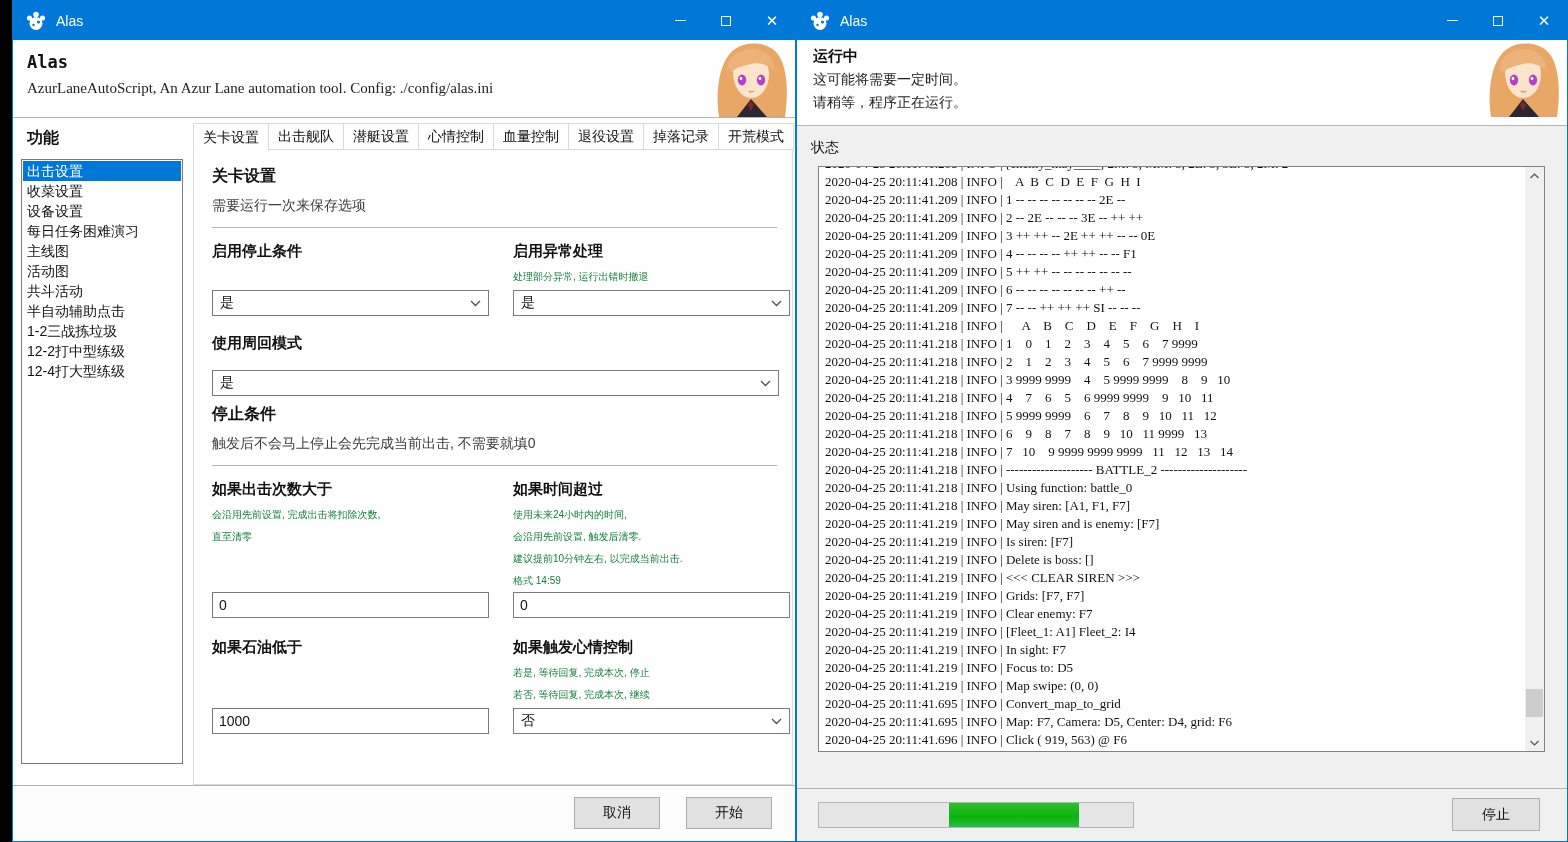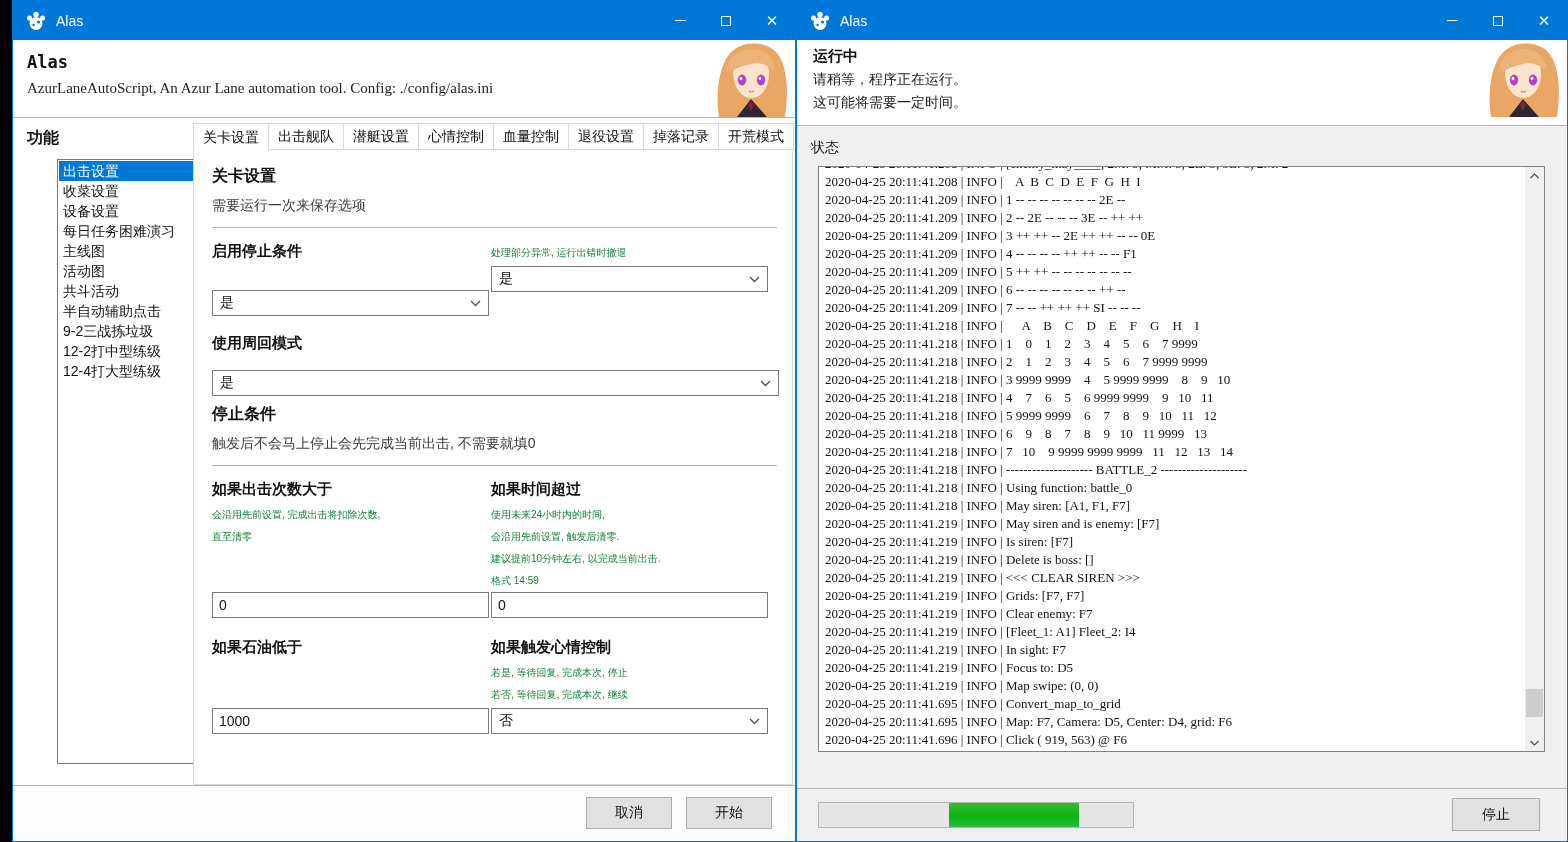--- a/index.html
+++ b/index.html
@@ -23,47 +23,47 @@
   .app-title { font-family:"DejaVu Sans Mono",monospace; font-weight:bold; font-size:17px; color:#111; }
   .app-subtitle { font-size:15px; color:#222; margin-top:8px;font-family:Liberation Serif, serif; }
   .run-title { font-size:15px; font-weight:bold; color:#111; }
   .run-line { font-size:14px; color:#222; margin-top:5px; }
   .avatar { position:absolute; top:2px; right:6px; width:76px; height:75px; }
 
   
   .lw-body { flex:1 1 auto; display:flex; min-height:0; }
   .sidebar { width:180px; flex:0 0 auto; padding:8px 0 0 8px; display:flex; flex-direction:column; }
   .sidebar-heading { font-size:16px; font-weight:bold; color:#111; margin:2px 0 10px 6px; }
-  .listbox { width:162px; border:1px solid #7a7a7a; background:#fff; height:605px; overflow:hidden; padding:1px;margin-left:36px; }
+  .listbox { width:162px; border:1px solid #7a7a7a; background:#fff; height:605px; overflow:hidden; padding:1px; }
   .list-item { font-size:14px; color:#111; height:20px; line-height:20px; padding-left:4px; white-space:nowrap; }
   .list-item.selected { background:#0078d7; color:#fff; }
 
   .content-col { flex:1 1 auto; display:flex; flex-direction:column; padding:5px 2px 0 0; min-width:0; }
   .tabbar { display:flex; margin-left:0; position:relative; z-index:2; }
   .tab { font-size:14px; color:#111; padding:4px 9px 3px; border:1px solid #d9d9d9; background:#fff; margin-right:-1px; white-space:nowrap; }
   .tab.selected { border-bottom:1px solid #fff; margin-bottom:-1px; padding-top:5px; position:relative; }
   .pane { flex:1 1 auto; border:1px solid #d9d9d9; margin-top:-1px; background:#fff; padding:16px 15px 0 18px; min-height:0; }
 
   .section-title { font-size:16px; font-weight:bold; color:#111; margin-bottom:10px; }
   .section-desc { font-size:14px; color:#3c3c3c; margin-bottom:12px; }
   .divider { border:none; border-top:1px solid #b5b5b5; margin:0 0 14px 0; }
-  .frow { display:flex; gap:2px; margin-bottom:18px; }
+  .frow { display:flex; gap:24px; margin-bottom:18px; }
   .fcol { width:277px; flex:0 0 auto; display:flex; flex-direction:column; }
   .fcol.wide { width:567px; }
   .f-label { font-size:15px; font-weight:bold; color:#111; height:24px; }
   .desc-area { font-size:10px; color:#15803d; line-height:22px; }
   .desc-area.h0 { height:12px; } .desc-area.h1 { height:24px; } .desc-area.h2 { height:46px; } .desc-area.h4 { height:88px; }
   .combo { height:26px; border:1px solid #7a7a7a; background:#fff; display:flex; align-items:center; padding:0 7px; }
   .combo .combo-value { flex:1 1 auto; font-size:14px; color:#111; }
   .combo svg { flex:0 0 auto; }
   .tinput { height:26px; width:100%; border:1px solid #7a7a7a; background:#fff; font-size:14px; color:#111; padding:0 6px; font-family:"Liberation Sans",sans-serif; }
 
   .lw-footer { flex:0 0 auto; height:56px; border-top:1px solid #b5b5b5; background:#fdfdfd; position:relative; }
   .btn { position:absolute; top:11px; width:86px; height:32px; background:#e1e1e1; border:1px solid #adadad; font-size:14px; color:#111; display:flex; align-items:center; justify-content:center; }
-  .btn-cancel { right:123px; }
+  .btn-cancel { right:135px; }
   .btn-start { right:23px; }
 
   
   .rw-body { flex:1 1 auto; background:#f0f0f0; min-height:0; position:relative; }
   .status-label { font-size:14px; color:#111; margin:13px 0 9px 14px; }
   .logbox { position:absolute; left:21px; right:22px; top:40px; height:586px; background:#fff; border:1px solid #828282; overflow:hidden; }
   .logpre { font-family:Liberation Serif, serif; font-size:13px; line-height:18px; color:#111; white-space:pre; margin:-12px 0 0 0; padding-left:6px; }
   .vscroll { position:absolute; top:0; right:0; bottom:0; width:19px; background:#f0f0f0; }
   .scroll-arrow { position:absolute; left:0; width:19px; height:17px; display:flex; align-items:center; justify-content:center; color:#505050; }
   .scroll-up { top:0; } .scroll-down { bottom:0; }
@@ -128,21 +128,21 @@
         <div class="listbox">
 
         <div class="list-item selected">出击设置</div>
             <div class="list-item">收菜设置</div>
             <div class="list-item">设备设置</div>
             <div class="list-item">每日任务困难演习</div>
             <div class="list-item">主线图</div>
             <div class="list-item">活动图</div>
             <div class="list-item">共斗活动</div>
             <div class="list-item">半自动辅助点击</div>
-            <div class="list-item">9-2三战拣垃圾</div>
+            <div class="list-item">1-2三战拣垃圾</div>
             <div class="list-item">12-2打中型练级</div>
             <div class="list-item">12-4打大型练级</div>
           </div>
       </div>
 
       <div class="content-col">
         <div class="tabbar">
 
         <div class="tab selected">关卡设置</div>
             <div class="tab">出击舰队</div>
@@ -164,20 +164,21 @@
               <div class="f-label">启用停止条件</div>
               <div class="desc-area h1"></div>
               <div class="combo">
                 <span class="combo-value">是</span>
                 <svg width="11" height="7" viewBox="0 0 11 7">
                     <polyline points="1,1 5.5,5.5 10,1" fill="none" stroke="#505050" stroke-width="1.3"></polyline>
                   </svg>
               </div>
             </div>
             <div class="fcol">
+              <div class="f-label">启用异常处理</div>
               <div class="desc-area h1">处理部分异常, 运行出错时撤退</div>
               <div class="combo">
                 <span class="combo-value">是</span>
                 <svg width="11" height="7" viewBox="0 0 11 7">
                     <polyline points="1,1 5.5,5.5 10,1" fill="none" stroke="#505050" stroke-width="1.3"></polyline>
                   </svg>
               </div>
             </div>
           </div>
 
@@ -260,22 +261,22 @@
       <span class="cap-btn">
           <span class="glyph-max"></span>
         </span>
       <span class="cap-btn">
           <span class="glyph-close">✕</span>
         </span>
     </div>
 
     <div class="app-header">
       <div class="run-title">运行中</div>
+      <div class="run-line">这可能将需要一定时间。</div>
       <div class="run-line">请稍等，程序正在运行。</div>
-      <div class="run-line">这可能将需要一定时间。</div>
       <svg class="avatar" viewBox="0 0 76 75">
         <rect width="76" height="75" fill="#ffffff"></rect>
         <path d="M6,75 C2,50 6,18 22,7 C34,-1 52,0 62,9 C74,20 76,48 72,75 Z" fill="#e9a765"></path>
         <path d="M20,30 C20,18 30,12 38,12 C48,12 56,20 56,32 C56,46 48,56 38,56 C28,56 20,44 20,30 Z" fill="#fbe4cc"></path>
         <path d="M14,34 C12,16 26,6 40,7 C54,8 62,18 62,30 C54,22 46,20 38,22 C30,24 20,26 14,34 Z" fill="#edb278"></path>
         <path d="M10,75 C10,46 12,34 16,26 L20,42 L14,75 Z" fill="#e9a765"></path>
         <path d="M66,75 C66,46 64,34 60,26 L56,42 L62,75 Z" fill="#e9a765"></path>
         <ellipse cx="29" cy="38" rx="4.2" ry="5.4" fill="#b242c9"></ellipse>
         <ellipse cx="48" cy="38" rx="4.2" ry="5.4" fill="#b242c9"></ellipse>
         <ellipse cx="28" cy="36.5" rx="1.4" ry="1.8" fill="#ffffff"></ellipse>

